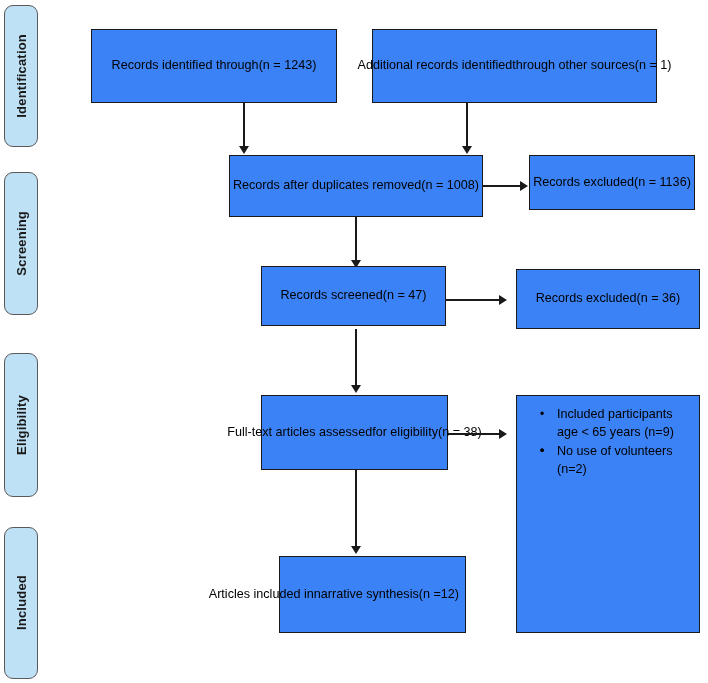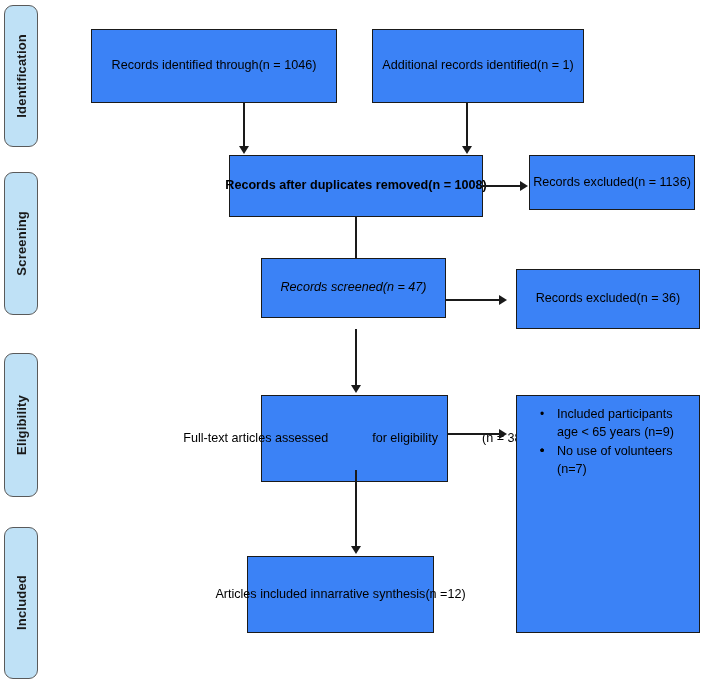--- a/index.html
+++ b/index.html
@@ -129,96 +129,97 @@
   </div>
   <div class="stage" style="top:353px; height:144px;">
     <span class="stage-label">Eligibility</span>
   </div>
   <div class="stage" style="top:527px; height:152px;">
     <span class="stage-label">Included</span>
   </div>
 
   <div class="box" style="left:91px; top:29px; width:246px; height:74px;">
     <span class="box-line">Records identified through</span>
-    <span class="box-line">(n = 1046)</span>
-  </div>
-
-  <div class="box" style="left:372px; top:29px; width:212px; height:74px;">
+    <span class="box-line">(n = 1243)</span>
+  </div>
+
+  <div class="box" style="left:372px; top:29px; width:285px; height:74px;">
     <span class="box-line">Additional records identified</span>
+    <span class="box-line">through other sources</span>
     <span class="box-line">(n = 1)</span>
   </div>
 
   <div class="vline" style="left:243px; top:103px; height:44px;"></div>
   <div class="arrow-down" style="left:239px; top:146px;"></div>
 
   <div class="vline" style="left:466px; top:103px; height:44px;"></div>
   <div class="arrow-down" style="left:462px; top:146px;"></div>
 
-  <div class="box" style="left:229px; top:155px; width:254px; height:62px;font-weight:bold;">
+  <div class="box" style="left:229px; top:155px; width:254px; height:62px;">
     <span class="box-line">Records after duplicates removed</span>
     <span class="box-line">(n = 1008)</span>
   </div>
 
   <div class="box" style="left:529px; top:155px; width:166px; height:55px;">
     <span class="box-line">Records excluded</span>
     <span class="box-line">(n = 1136)</span>
   </div>
 
   <div class="hline" style="left:483px; top:185px; width:38px;"></div>
   <div class="arrow-right" style="left:520px; top:181px;"></div>
 
   <div class="vline" style="left:355px; top:217px; height:44px;"></div>
   <div class="arrow-down" style="left:351px; top:260px;"></div>
 
-  <div class="box" style="left:261px; top:258px; width:185px; height:60px;font-style:italic;">
+  <div class="box" style="left:261px; top:266px; width:185px; height:60px;">
     <span class="box-line">Records screened</span>
     <span class="box-line">(n = 47)</span>
   </div>
 
   <div class="box" style="left:516px; top:269px; width:184px; height:60px;">
     <span class="box-line">Records excluded</span>
     <span class="box-line">(n = 36)</span>
   </div>
 
   <div class="hline" style="left:446px; top:299px; width:54px;"></div>
   <div class="arrow-right" style="left:499px; top:295px;"></div>
 
   <div class="vline" style="left:355px; top:329px; height:57px;"></div>
   <div class="arrow-down" style="left:351px; top:385px;"></div>
 
-  <div class="box" style="left:261px; top:395px; width:187px; height:87px;gap:44px;">
+  <div class="box" style="left:261px; top:395px; width:187px; height:75px;">
     <span class="box-line">Full-text articles assessed</span>
     <span class="box-line">for eligibility</span>
     <span class="box-line">(n = 38)</span>
   </div>
 
   <div class="box reasons" style="left:516px; top:395px; width:184px; height:238px;">
     <ul class="reasons-list">
       <li>
         <span class="bullet">•</span>
         <span>Included participants age &lt; 65 years (n=9)</span>
       </li>
       <li>
         <span class="bullet">•</span>
       </li>
       <li>
         <span class="bullet">•</span>
       </li>
       <li>
         <span class="bullet">•</span>
-        <span>No use of volunteers (n=7)</span>
+        <span>No use of volunteers (n=2)</span>
       </li>
     </ul>
   </div>
 
   <div class="hline" style="left:448px; top:433px; width:52px;"></div>
   <div class="arrow-right" style="left:499px; top:429px;"></div>
 
   <div class="vline" style="left:355px; top:470px; height:77px;"></div>
   <div class="arrow-down" style="left:351px; top:546px;"></div>
 
-  <div class="box" style="left:247px; top:556px; width:187px; height:77px;">
+  <div class="box" style="left:279px; top:556px; width:187px; height:77px;justify-content:flex-end;">
     <span class="box-line">Articles included in</span>
     <span class="box-line">narrative synthesis</span>
     <span class="box-line">(n =12)</span>
   </div>
 
 </div>
 
 </body></html>

